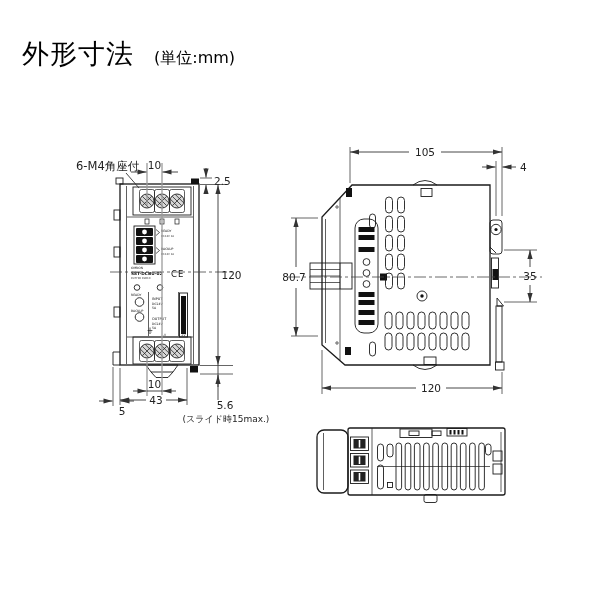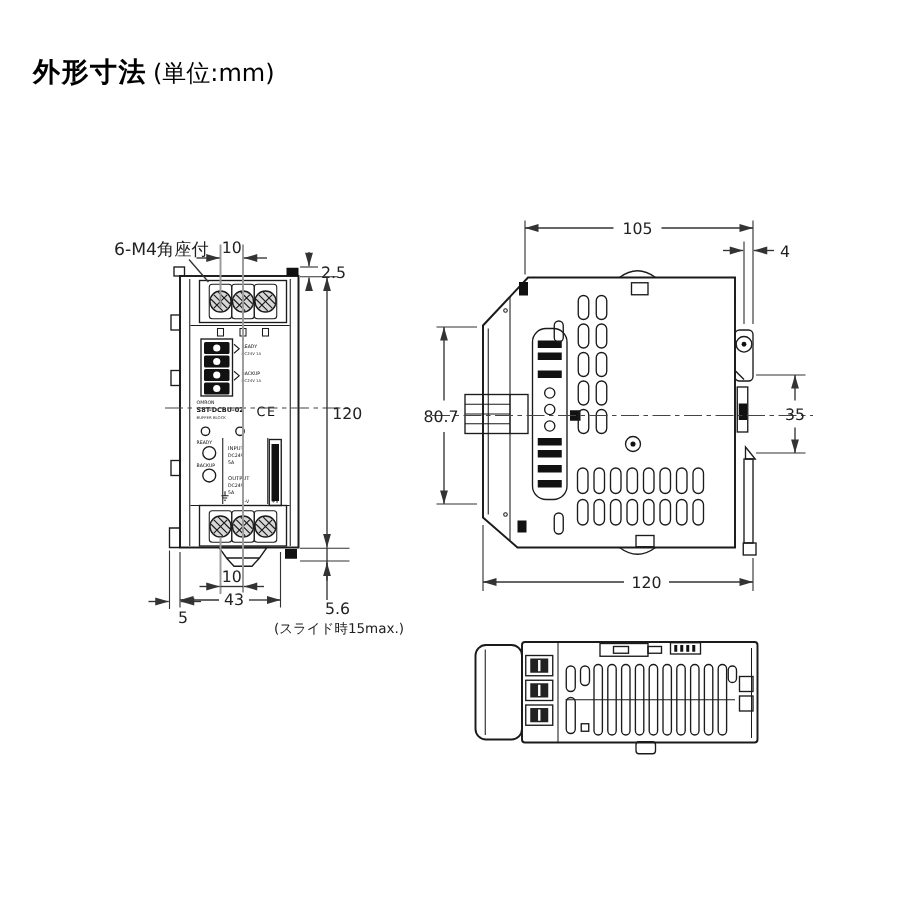--- a/index.html
+++ b/index.html
@@ -1,20 +1,20 @@
 <!DOCTYPE html>
 <html><head>
 <meta charset="utf-8">
 <style>
   html,body{margin:0;padding:0;background:#fff;}
   #stage{position:relative;width:600px;height:600px;background:#fff;overflow:hidden;
          font-family:"DejaVu Sans","Liberation Sans",sans-serif;}
   .title{position:absolute;left:22px;top:36px;white-space:nowrap;}
-  .title-main{font-size:18px;font-weight:bold;color:#000;letter-spacing:1px;}
-  .title-unit{font-size:16px;color:#000;margin-left:4px;font-weight:500;}
+  .title-main{font-size:27px;font-weight:normal;color:#000;letter-spacing:1px;}
+  .title-unit{font-size:16px;color:#000;margin-left:20px;font-weight:500;}
   svg{position:absolute;left:0;top:0;}
   svg text{font-family:"DejaVu Sans","Liberation Sans",sans-serif;fill:#222;}
   .d{font-size:10.5px;}
   .note{font-size:9px;}
   .jp{font-size:11.5px;}
   .t3{font-size:3.1px;fill:#111;}
   .t35{font-size:3.5px;fill:#111;}
   .t4{font-size:4.3px;font-weight:bold;fill:#111;}
   .t25{font-size:2.6px;fill:#333;}
   .ce{font-size:8.5px;letter-spacing:1px;fill:#111;}

